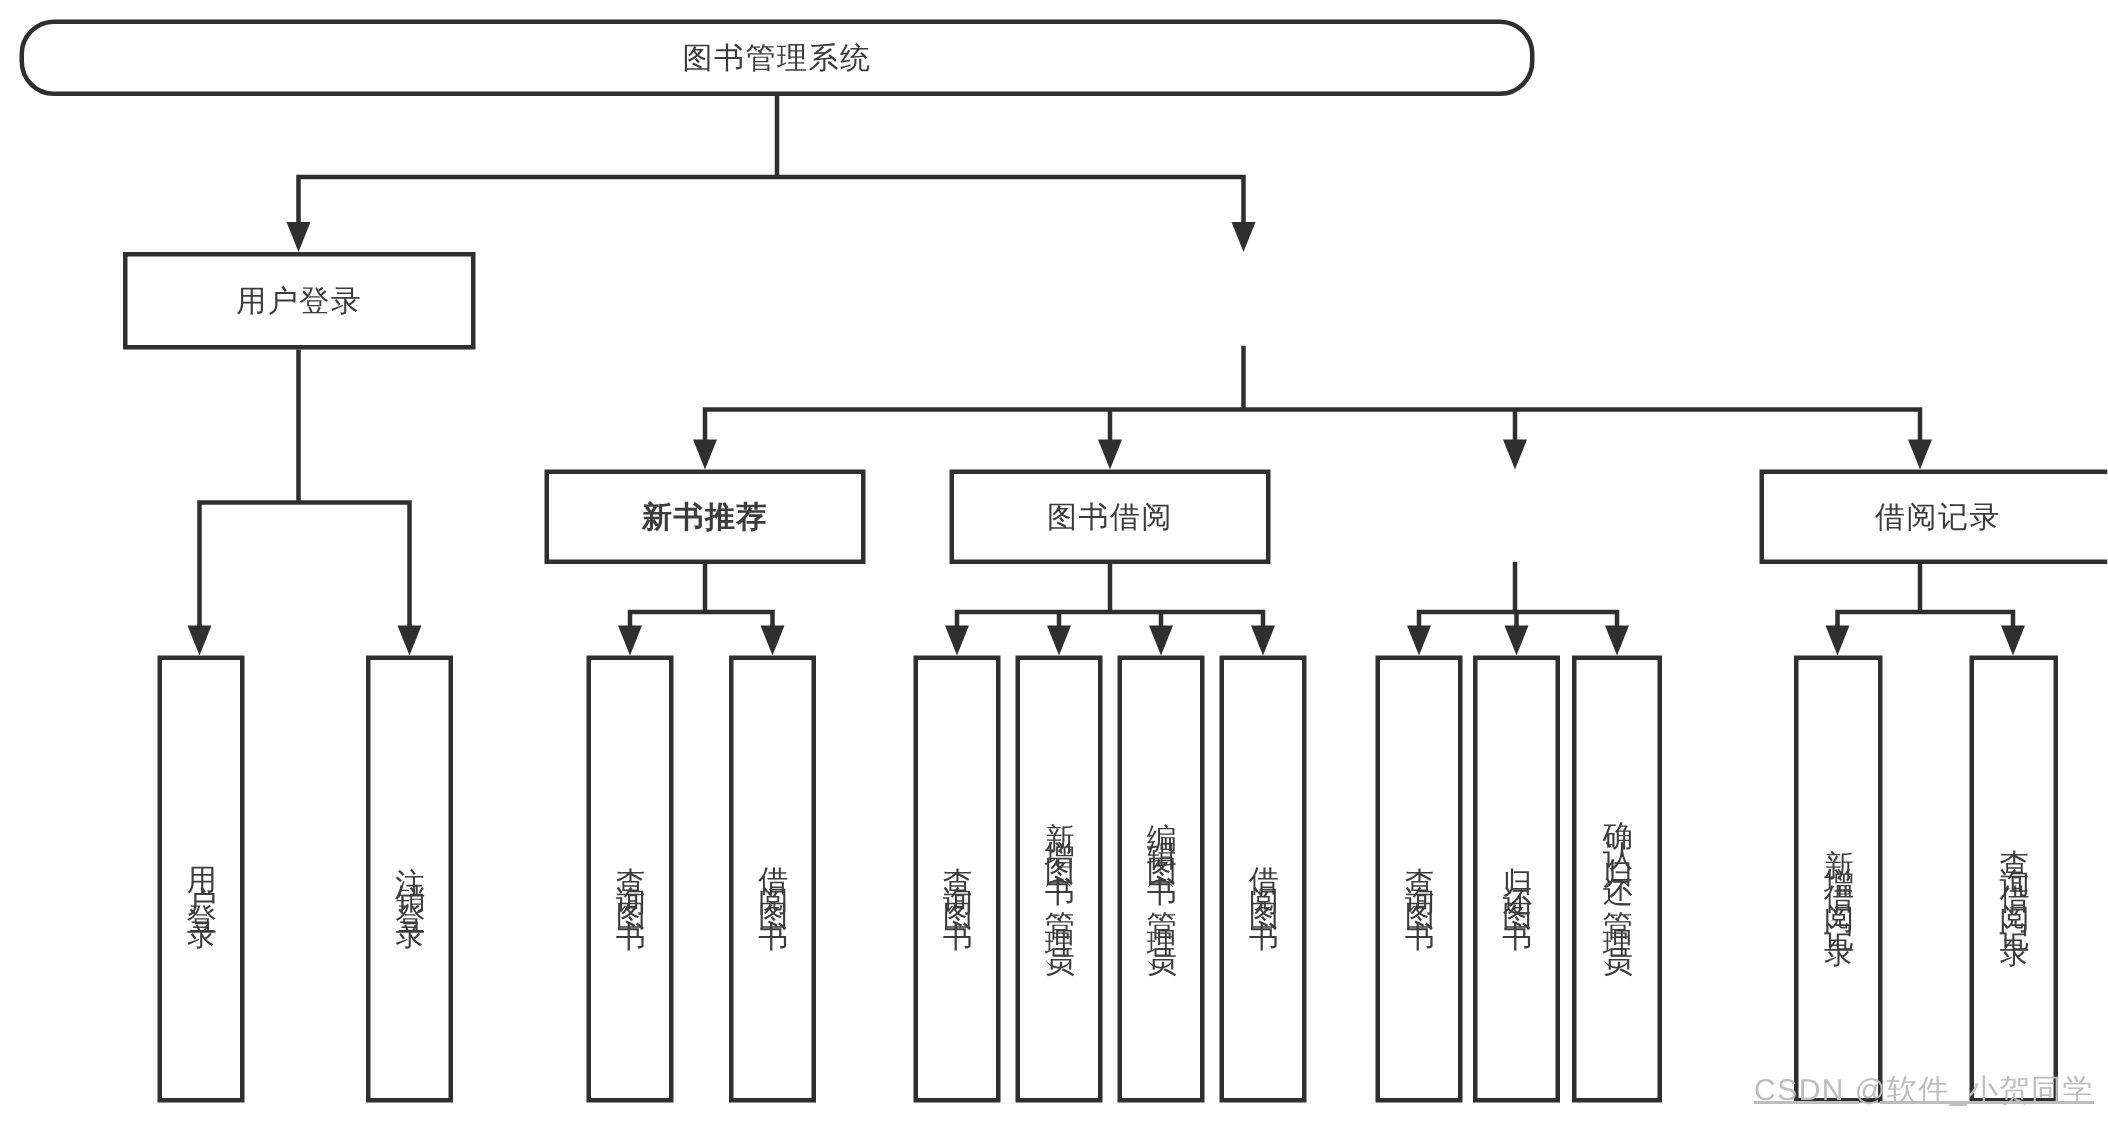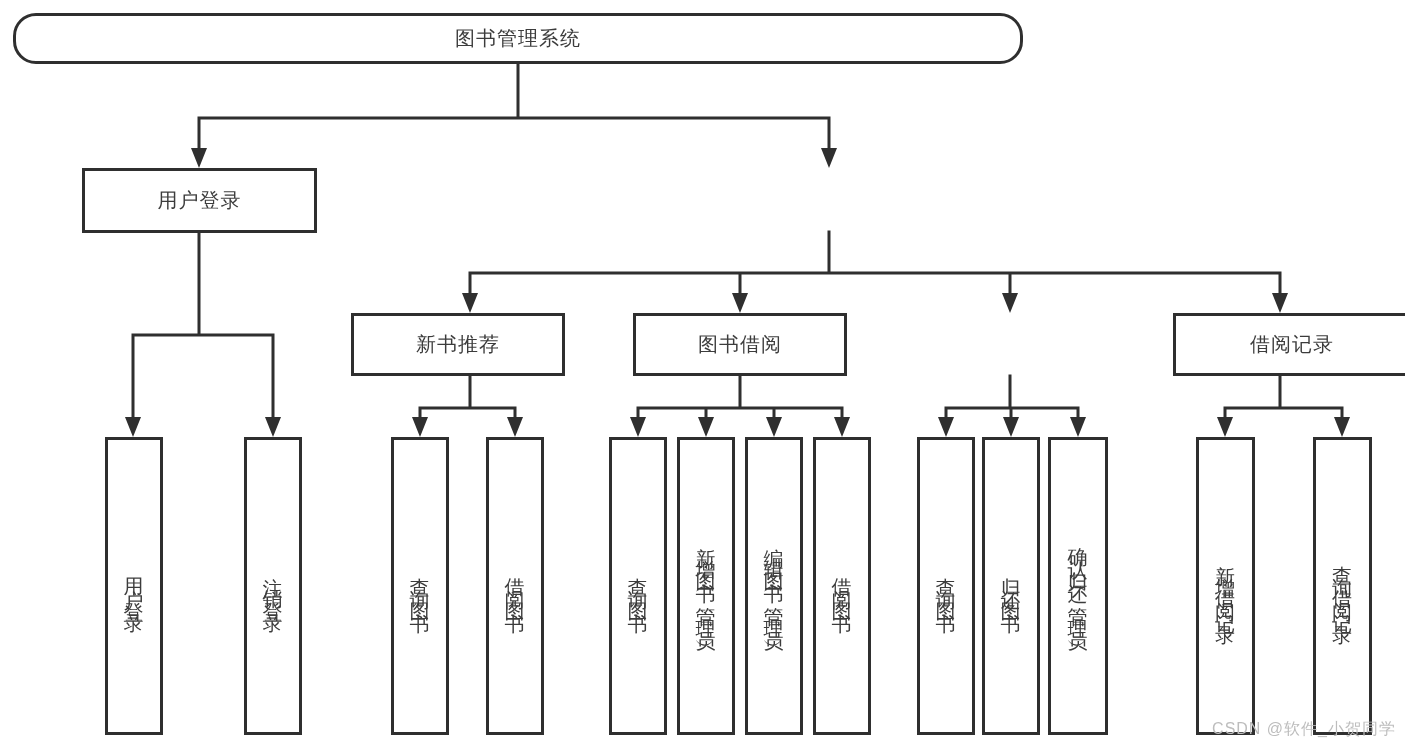--- a/index.html
+++ b/index.html
@@ -37,21 +37,21 @@
     letter-spacing:12px;
     line-height:1;
     white-space:nowrap;
   }
   
   .n-root {left:13px;  top:13px;  width:1010px; height:51px;border-radius:23px;}
   
   .n-user {left:82px;  top:168px; width:235px;  height:65px;}
   .n-book {left:712px; top:168px; width:233px;  height:65px;}
   
-  .n-nb   {left:351px; top:313px; width:214px;  height:63px;}
+  .n-nb   {left:363px; top:313px; width:214px;  height:63px;font-weight:bold;}
   .n-bb   {left:633px; top:313px; width:214px;  height:63px;}
   .n-cb   {left:903px; top:313px; width:214px;  height:63px;}
   .n-br   {left:1173px;top:313px; width:238px;  height:63px;}
   
   .leaf   {top:437px; height:298px; width:58px;}
   .l-user   {left:105px;}
   .l-logout {left:244px;}
   .l-nb1 {left:391px;}
   .l-nb2 {left:486px;}
   .l-bb1 {left:609px;}
@@ -61,23 +61,24 @@
   .l-cb1 {left:917px;}
   .l-cb2 {left:982px;}
   .l-cb3 {left:1048px; width:60px;}
   .l-br1 {left:1196px; width:59px;}
   .l-br2 {left:1313px; width:59px;}
   .watermark{
     position:absolute;
     right:9px;bottom:7px;
     z-index:3;
     color:var(--wm);
-    font-size:16px;
+    font-size:20px;
     letter-spacing:1px;
     white-space:nowrap;
+    text-decoration:underline;
   }
 </style>
 </head>
 <body>
 
 <div class="stage">
 
   <svg class="wires" width="1405" height="747" viewBox="0 0 1405 747">
     <path fill="none" stroke="#2f2f2f" stroke-width="3" stroke-linecap="square" d="M518 64 V118 M199 118 H829 M199 118 V150 M829 118 V150
          M199 232 V335 M133 335 H273 M133 335 V419 M273 335 V419

